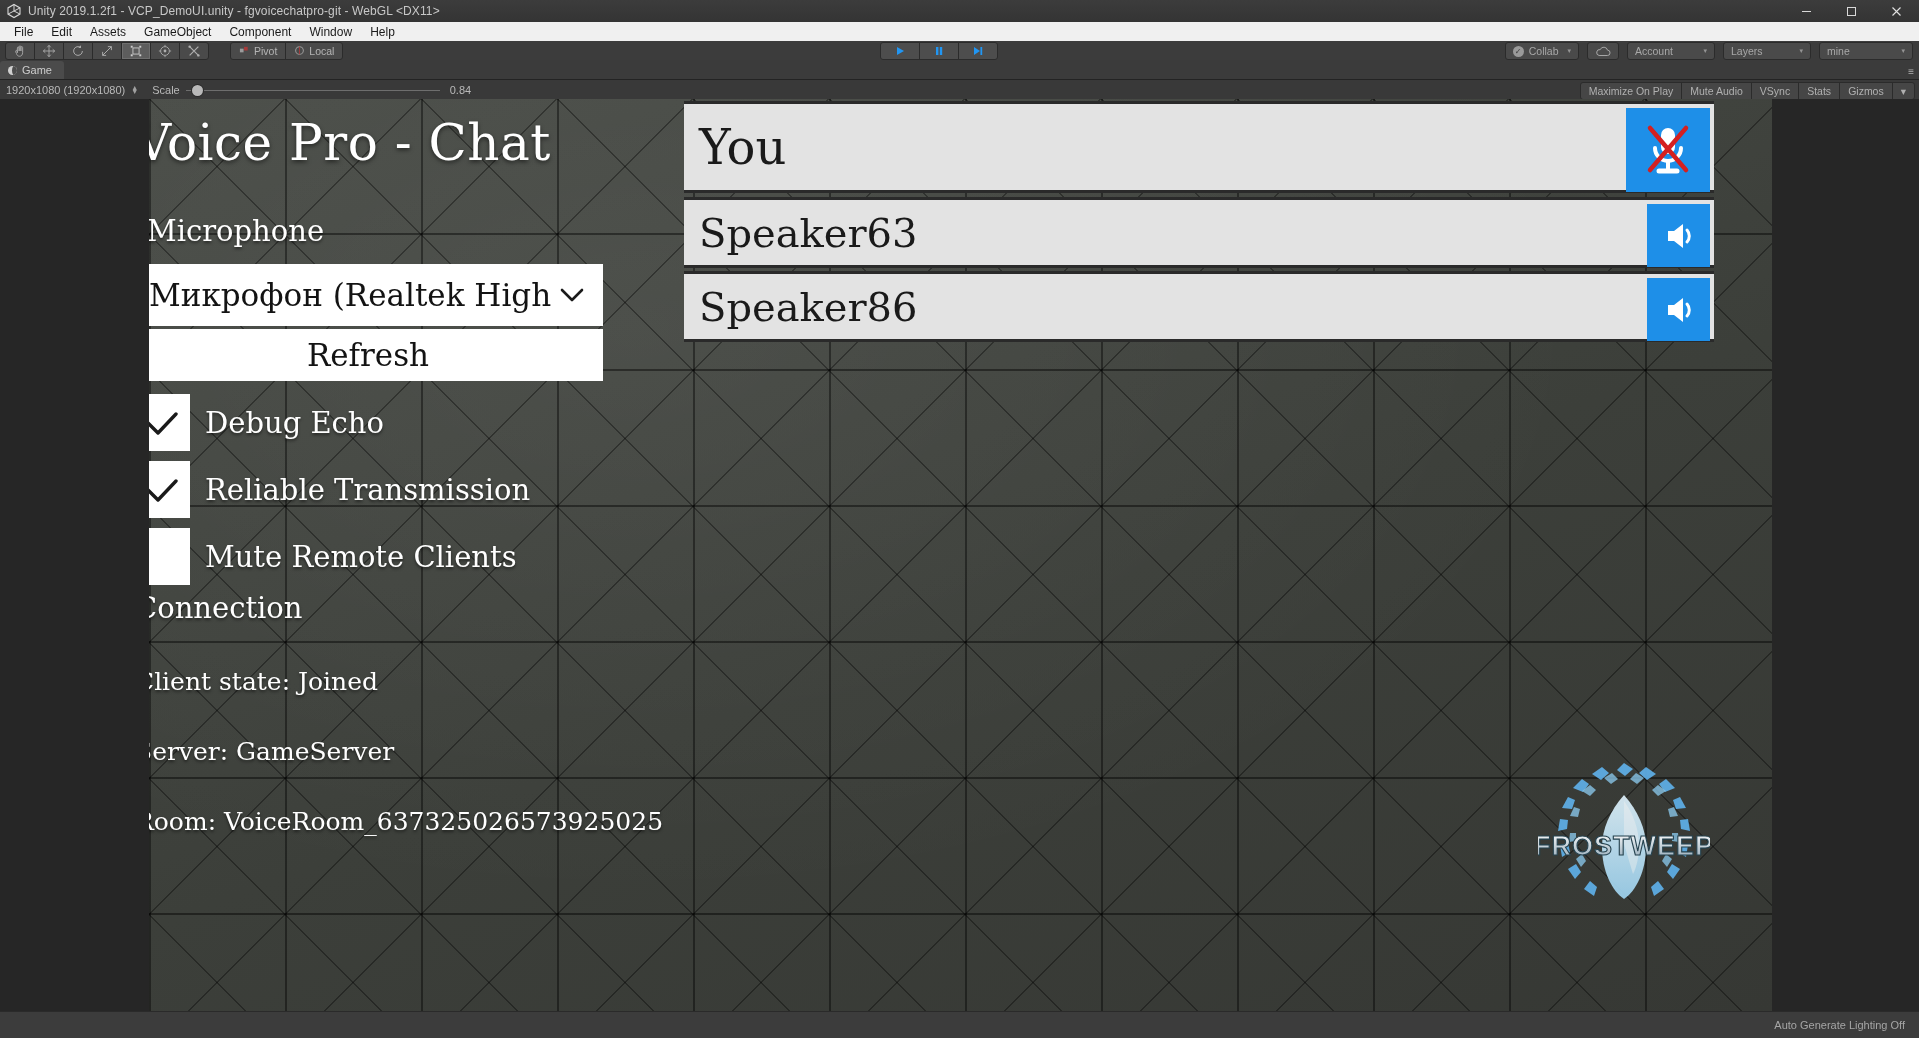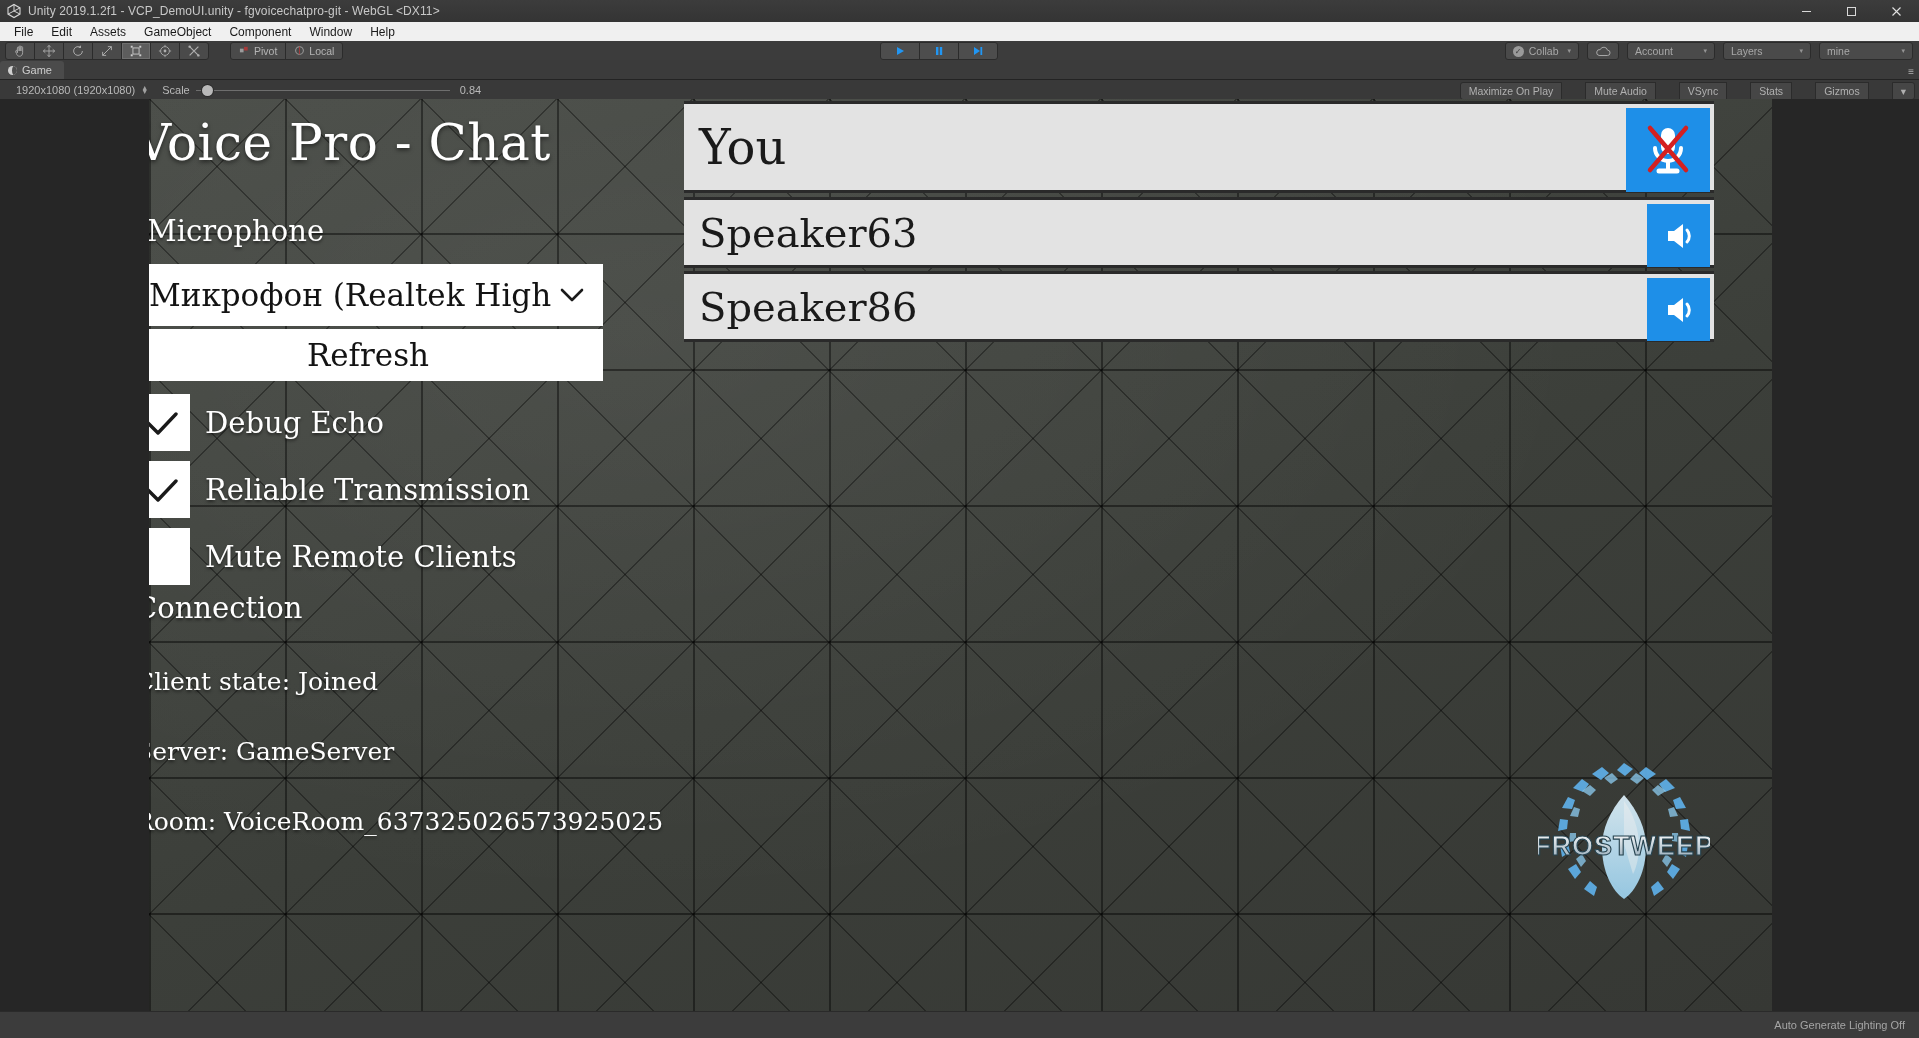--- a/index.html
+++ b/index.html
@@ -61,29 +61,29 @@
           border-bottom:1px solid #232323;position:relative;}
   .tab{height:18px;background:#4b4b4b;display:flex;align-items:center;gap:5px;
        padding:0 12px 0 8px;border-radius:3px 3px 0 0;color:#cdcdcd;font-size:11px;}
   .tab-dot{width:9px;height:9px;border-radius:50%;background:#d0d0d0;position:relative;overflow:hidden;}
   .tab-dot::after{content:"";position:absolute;left:4px;top:-2px;width:9px;height:13px;
                   border-radius:50%;background:#4b4b4b;}
   .tabrow-menu{position:absolute;right:6px;bottom:2px;color:#b0b0b0;font-size:10px;letter-spacing:-1px;}
 
   .gamebar{height:20px;background:#393939;display:flex;align-items:center;
            border-bottom:1px solid #232323;position:relative;}
-  .resbox{margin-left:16px;color:#b9b9b9;font-size:11px;display:flex;align-items:center;gap:6px;}
+  .resbox{margin-left:6px;color:#b9b9b9;font-size:11px;display:flex;align-items:center;gap:6px;}
   .updown{display:flex;flex-direction:column;line-height:4px;font-size:7px;color:#a0a0a0;}
   .scale-wrap{display:flex;align-items:center;gap:6px;margin-left:14px;color:#b9b9b9;font-size:11px;}
   .slider{width:254px;height:12px;position:relative;display:flex;align-items:center;}
   .slider .track{position:absolute;left:0;right:0;height:1px;background:#6e6e6e;}
   .slider .knob{position:absolute;left:6px;width:11px;height:11px;border-radius:50%;
                 background:#b9b9b9;box-shadow:0 0 0 1px #2b2b2b;}
   .scale-val{color:#b9b9b9;font-size:11px;margin-left:4px;}
-  .gamebar-right{position:absolute;right:4px;top:2px;display:flex;align-items:flex-start;gap:24px;}
+  .gamebar-right{position:absolute;right:4px;top:2px;display:flex;align-items:flex-start;}
   .gb{height:16px;color:#b0b0b0;font-size:10.5px;display:flex;align-items:center;padding:0 8px;
       background:#464646;border:1px solid #2b2b2b;margin-left:-1px;}
   .gb.first{border-radius:3px 0 0 3px;}
   .gb.last{border-radius:0 3px 3px 0;}
 
   
   .viewport{position:absolute;left:0;top:39px;width:1919px;height:913px;background:#262626;}
   .gameview{position:absolute;left:149px;top:0;width:1623px;height:913px;overflow:hidden;
      background-color:#3a3d3a;
      background-image:

